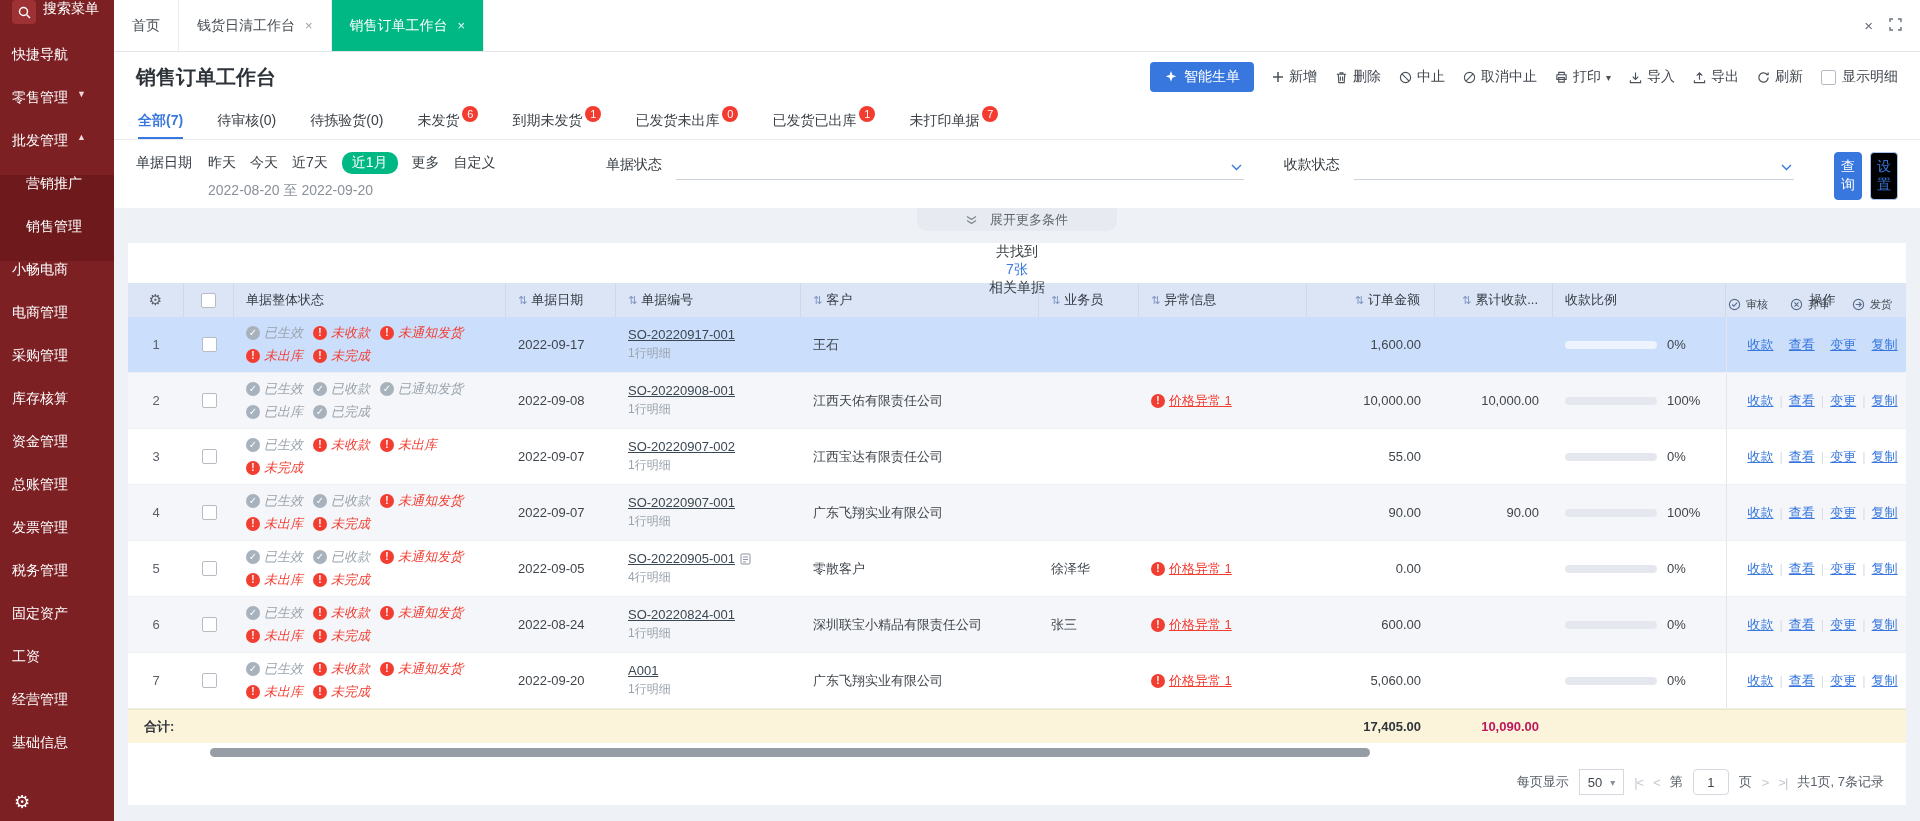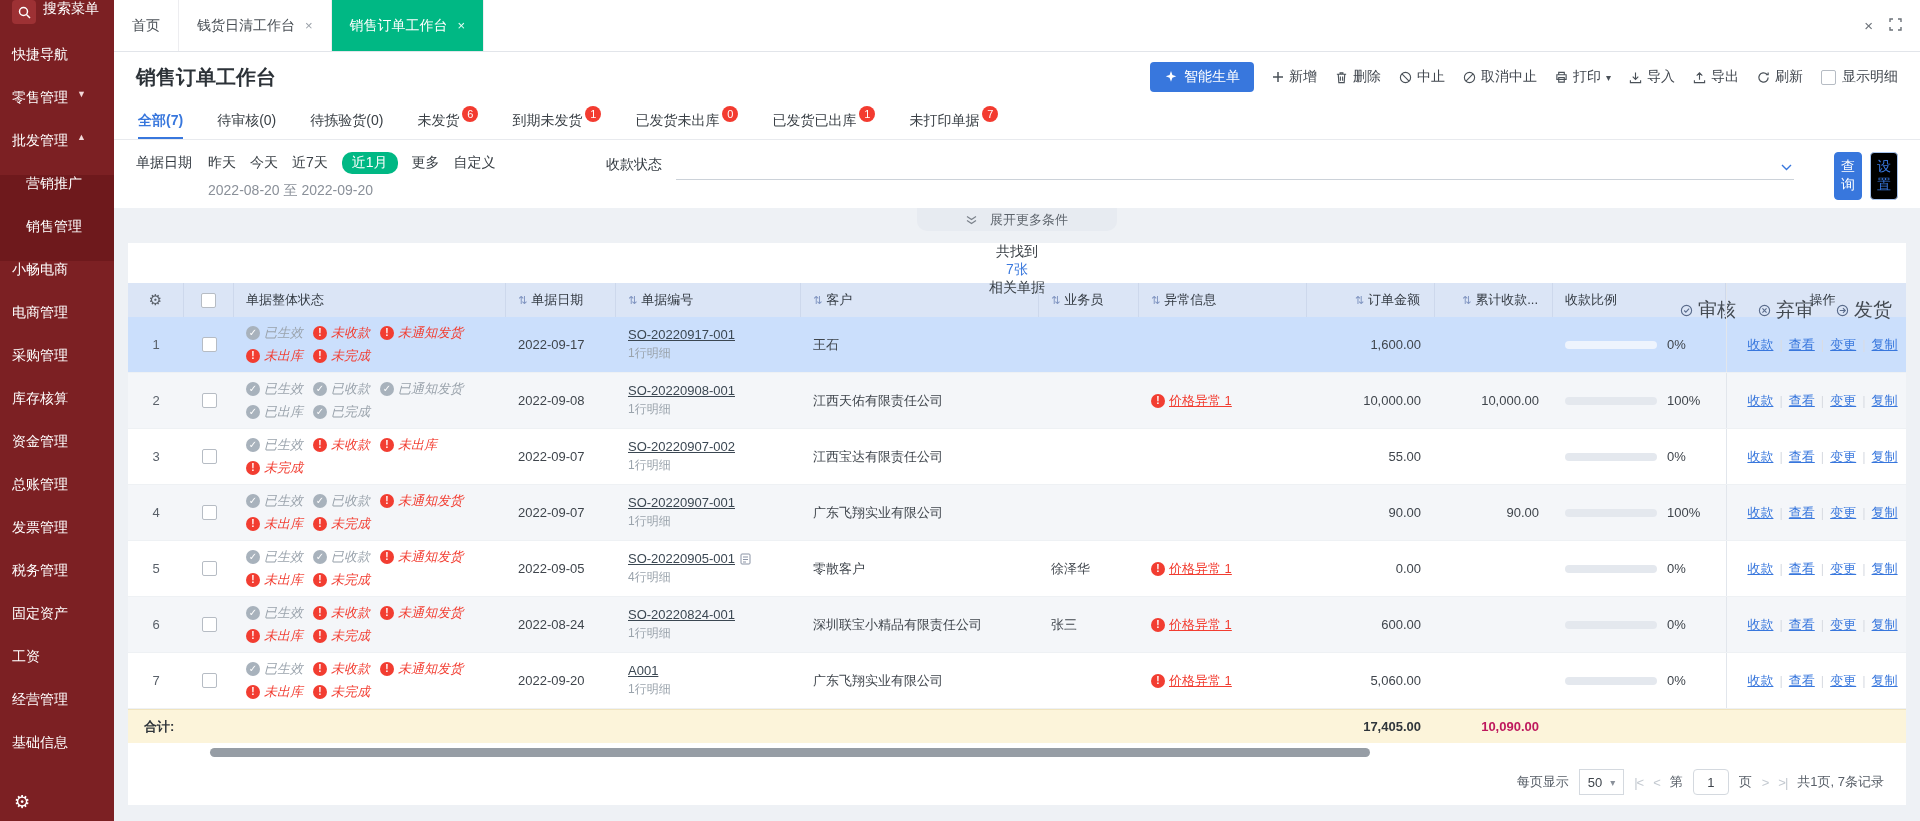--- a/index.html
+++ b/index.html
@@ -64,21 +64,21 @@
   .btn-query { background:#3877dd; color:#fff; border:1px solid #3877dd; border-radius:4px; padding:5px 0; font-size:14px; text-align:center; cursor:pointer; font-family:inherit; }
   .btn-settings { background:#000000; color:#3877dd; border:1px solid #a7c4f0; border-radius:4px; padding:4px 0; font-size:14px; text-align:center; cursor:pointer; font-family:inherit; }
 
   .expand-pill { width:200px; height:23px; margin:0 auto; background:#e7ebf1; border-radius:0 0 10px 10px; display:flex; align-items:center; justify-content:center; gap:13px; color:#5d646c; font-size:13px; cursor:pointer; flex-shrink:0; }
 
   
   .table-card { background:#fff; margin:12px 14px 0; flex-shrink:0; }
   .results-bar { height:40px; display:flex; align-items:center; padding:0 14px; font-size:14px;flex-direction:column; }
   .found-count { color:#3877dd; margin:0 4px; }
   .results-actions { margin-left:auto; display:flex; align-items:center; gap:22px; }
-  .ract { display:flex; align-items:center; gap:5px; color:#434a52; font-size:19px; cursor:pointer; }
+  .ract { display:flex; align-items:center; gap:5px; color:#434a52; font-size:11px; cursor:pointer; }
 
   .thead { display:flex; height:34px; background:#dbe5f6; }
   .hcell { display:flex; align-items:center; font-size:13px; color:#333a42; padding-left:12px; border-right:1px solid #cdd8ec; height:100%; white-space:nowrap; overflow:hidden; }
   .sort { color:#7f94c0; font-size:11px; margin-right:4px; }
   .row { display:flex; height:56px; background:#fff; border-bottom:1px solid #eef1f4; }
   .row.alt { background:#f4f6f9; }
   .row.selected { background:#cbdffc; }
   .cell { display:flex; align-items:center; height:100%; padding-left:12px; font-size:13px; color:#3f454c; overflow:hidden; }
 
   .c-gear { width:56px; justify-content:center; padding-left:0; }
@@ -338,20 +338,28 @@
           <div class="quick-row">
             <span class="f-label">单据日期</span>
             <span class="quick-link">昨天</span>
             <span class="quick-link">今天</span>
             <span class="quick-link">近7天</span>
             <span class="pill-green">近1月</span>
             <span class="quick-link">更多</span>
             <span class="quick-link">自定义</span>
           </div>
           <div class="date-range">2022-08-20 至 2022-09-20</div>
+        </div>
+        <div class="g-select g-status">
+          <span class="f-label">单据状态</span>
+          <span class="uline">
+            <svg width="11" height="7" viewBox="0 0 11 7" fill="none" stroke="#3877dd" stroke-width="1.4">
+                <path d="M1 1l4.5 4.5L10 1"></path>
+              </svg>
+          </span>
         </div>
         <div class="g-select g-pay">
           <span class="f-label">收款状态</span>
           <span class="uline">
             <svg width="11" height="7" viewBox="0 0 11 7" fill="none" stroke="#3877dd" stroke-width="1.4">
                 <path d="M1 1l4.5 4.5L10 1"></path>
               </svg>
           </span>
         </div>
         <div class="g-btns">

